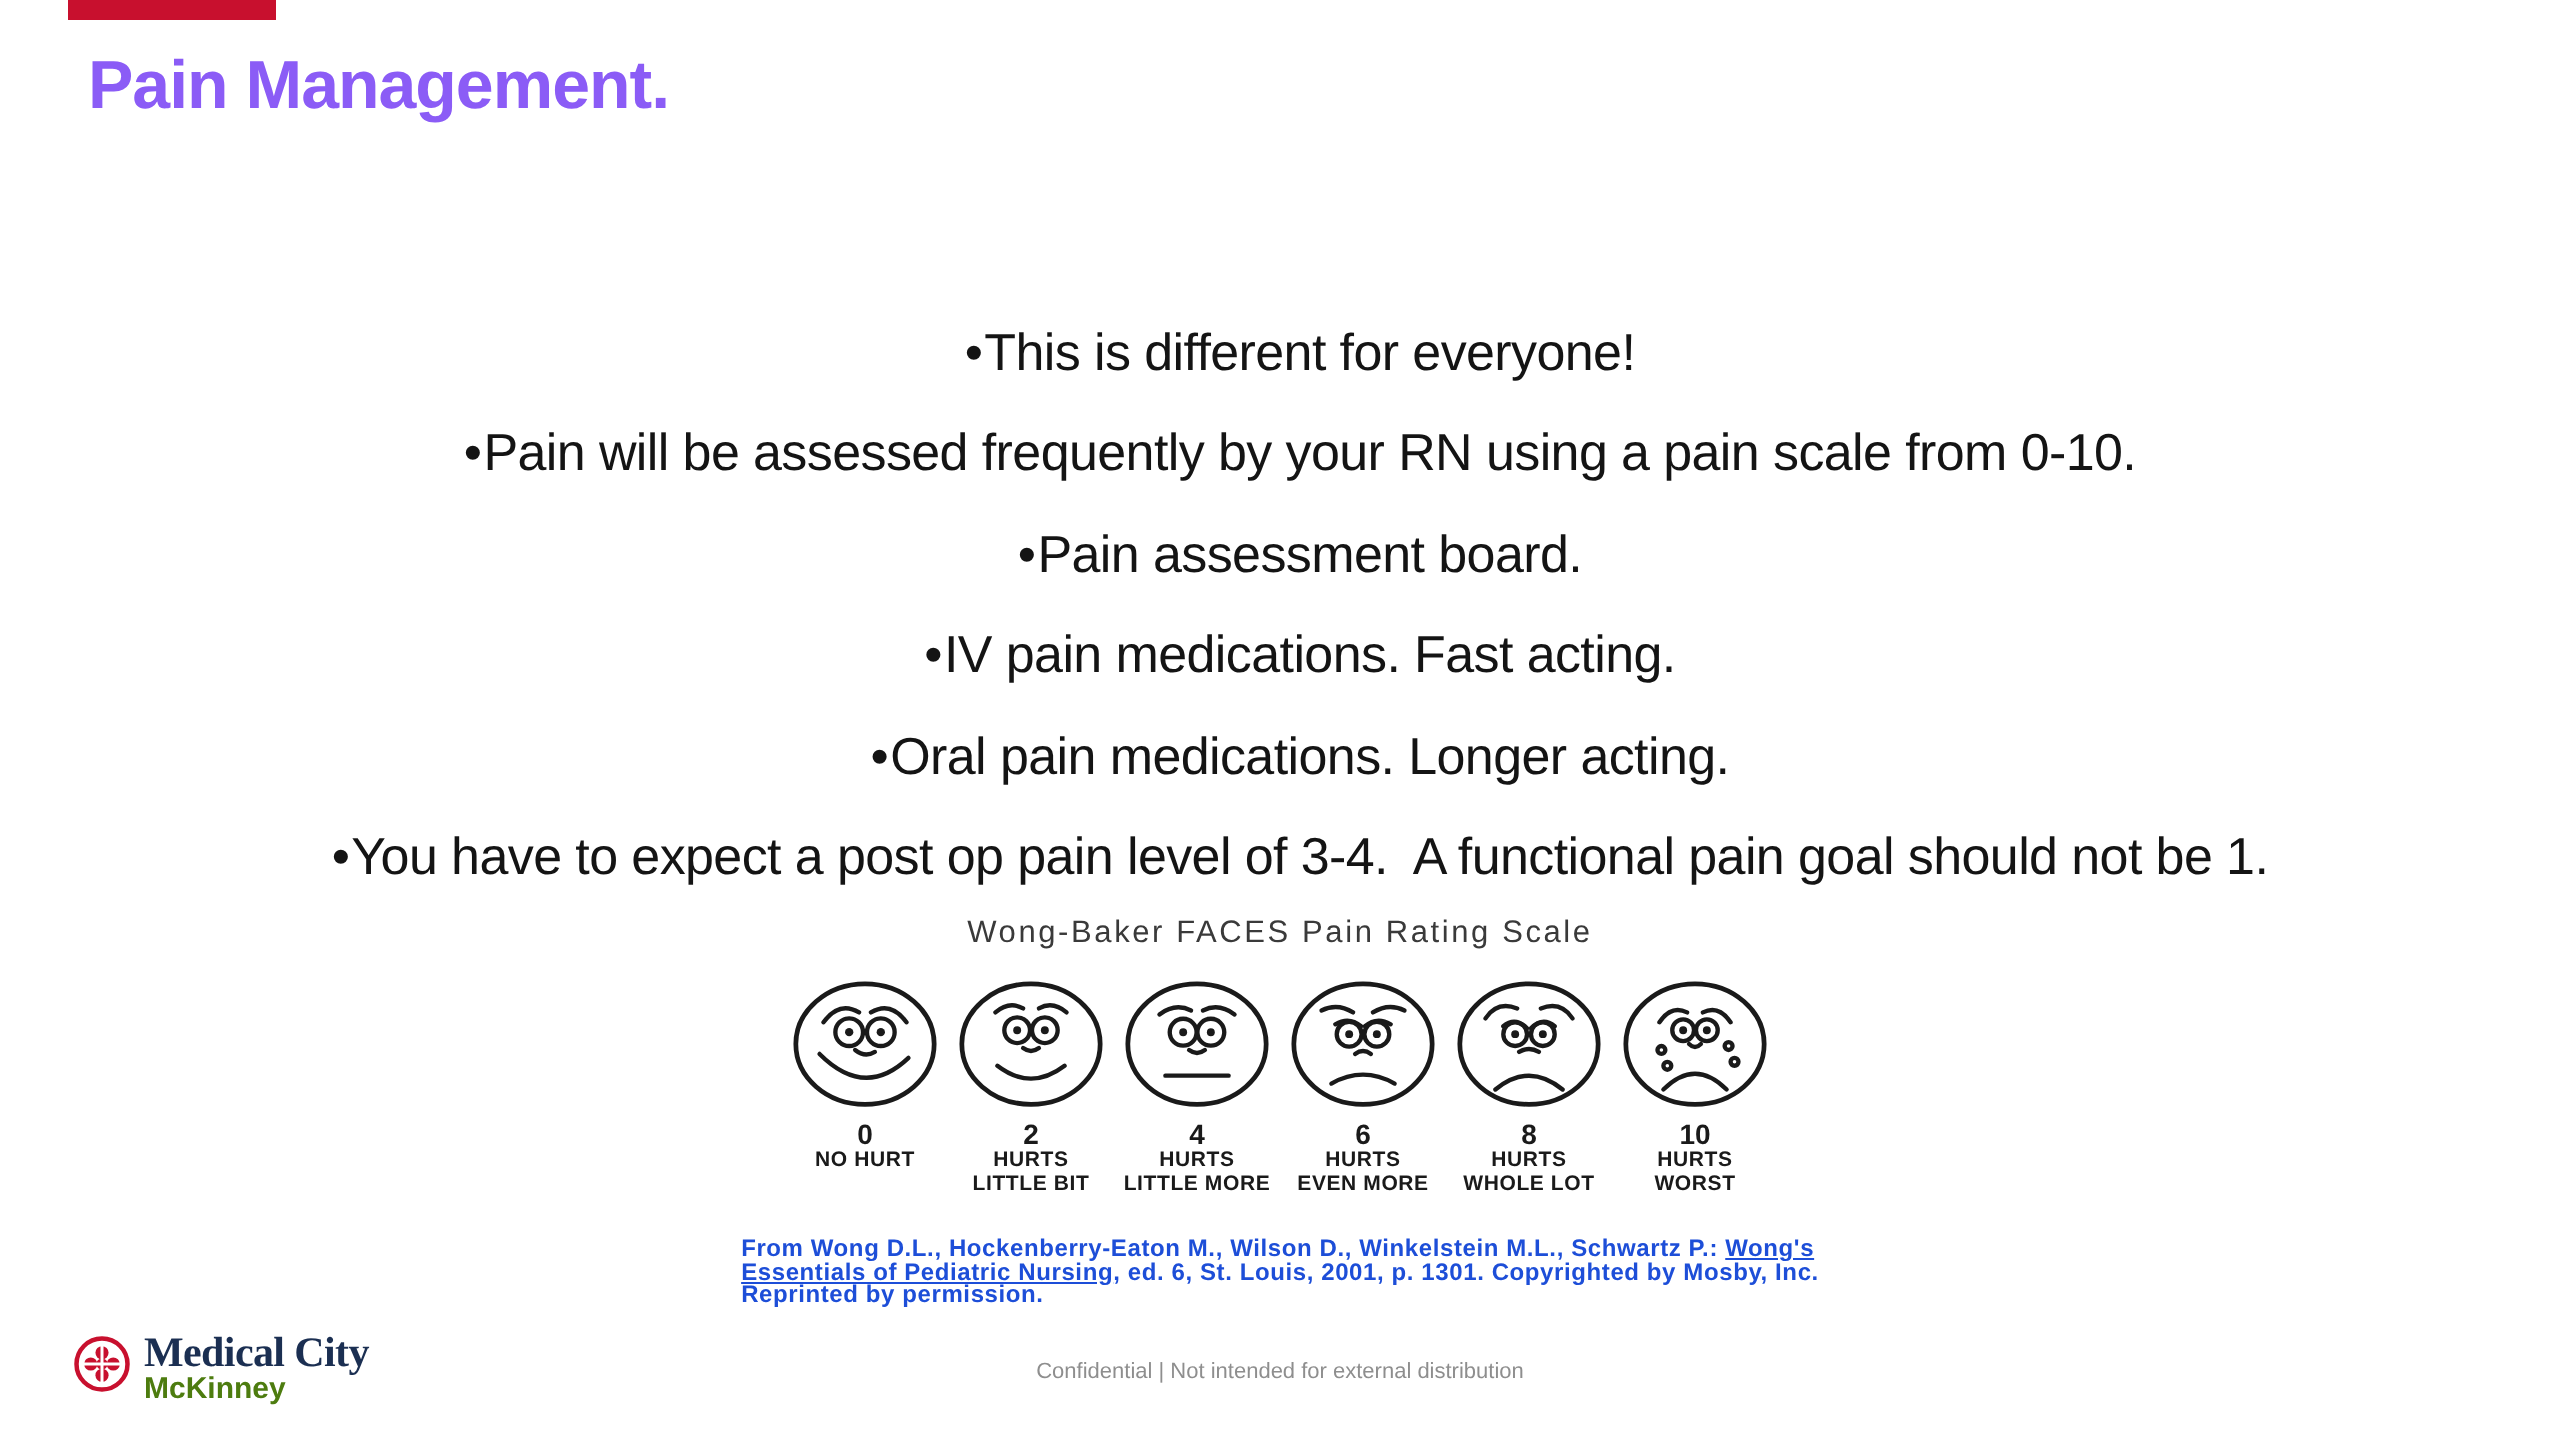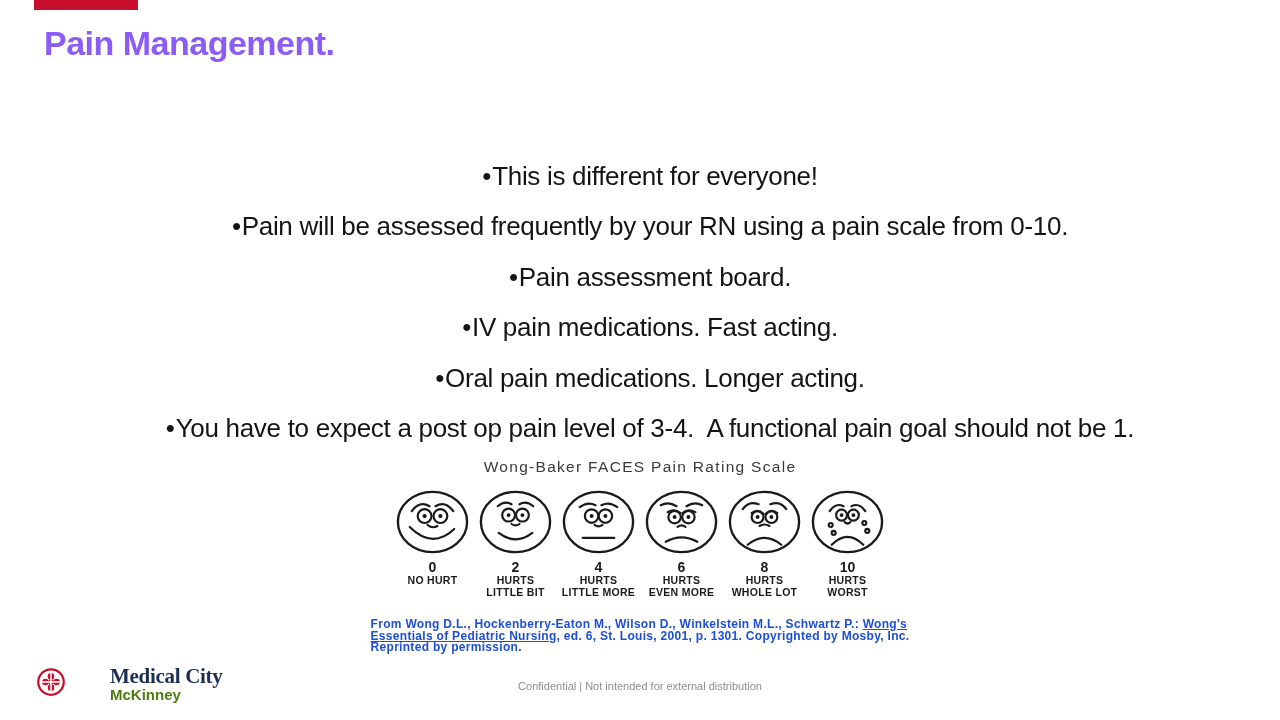--- a/index.html
+++ b/index.html
@@ -45,21 +45,21 @@
 
   .citation {
     margin-top: 21px; text-align: left;
     font-size: 12px; font-weight: 600; color: #1d4ed8;
     line-height: 11.5px; letter-spacing: 0.3px;
   }
   .citation .u { text-decoration: underline; }
 
   .logo {
     position: absolute; left: 36px; top: 665px;
-    display: flex; align-items: flex-start; gap: 38px;
+    display: flex; align-items: flex-start;
   }
   .logo svg { margin-top: 2px; }
   .logo-text { margin-left: 6px; display: flex; flex-direction: column; }
   .logo-brand {
     font-family: "Liberation Serif", serif; font-weight: bold;
     font-size: 21px; color: #1B2F52; line-height: 22px; letter-spacing: -0.3px;
   }
   .logo-location {
     font-size: 15px; font-weight: bold; color: #4d7c0f; line-height: 15px;
   }

